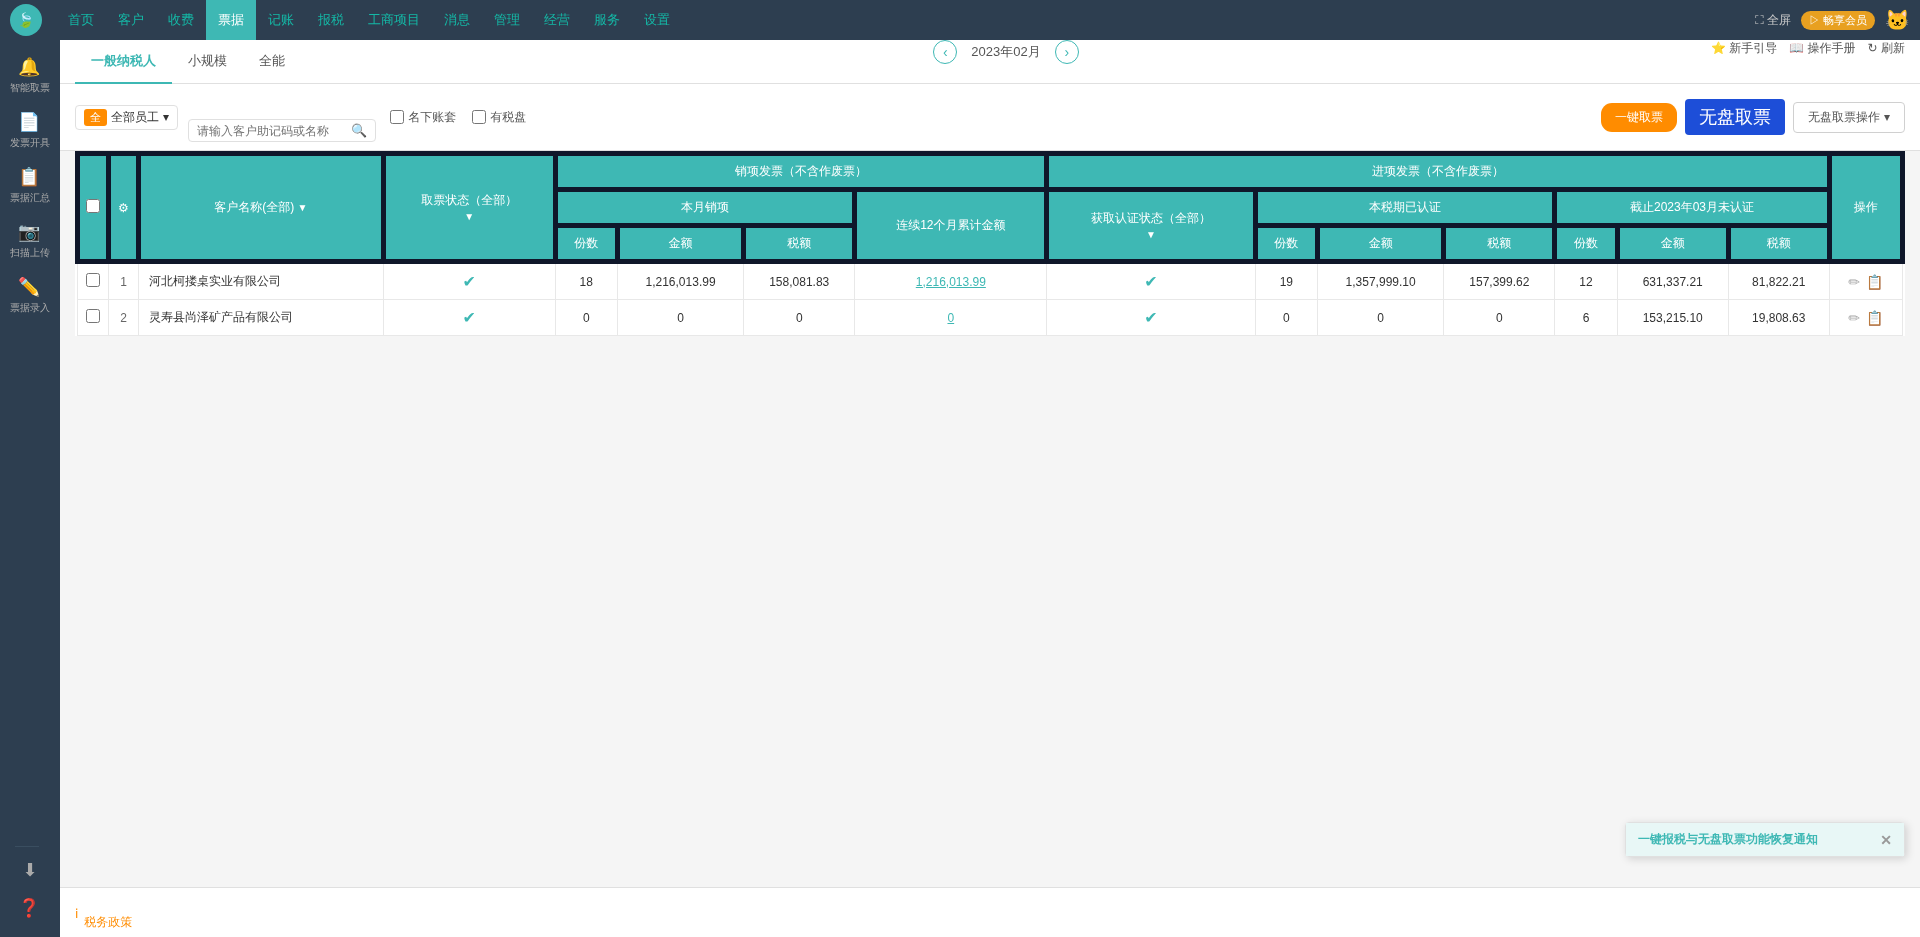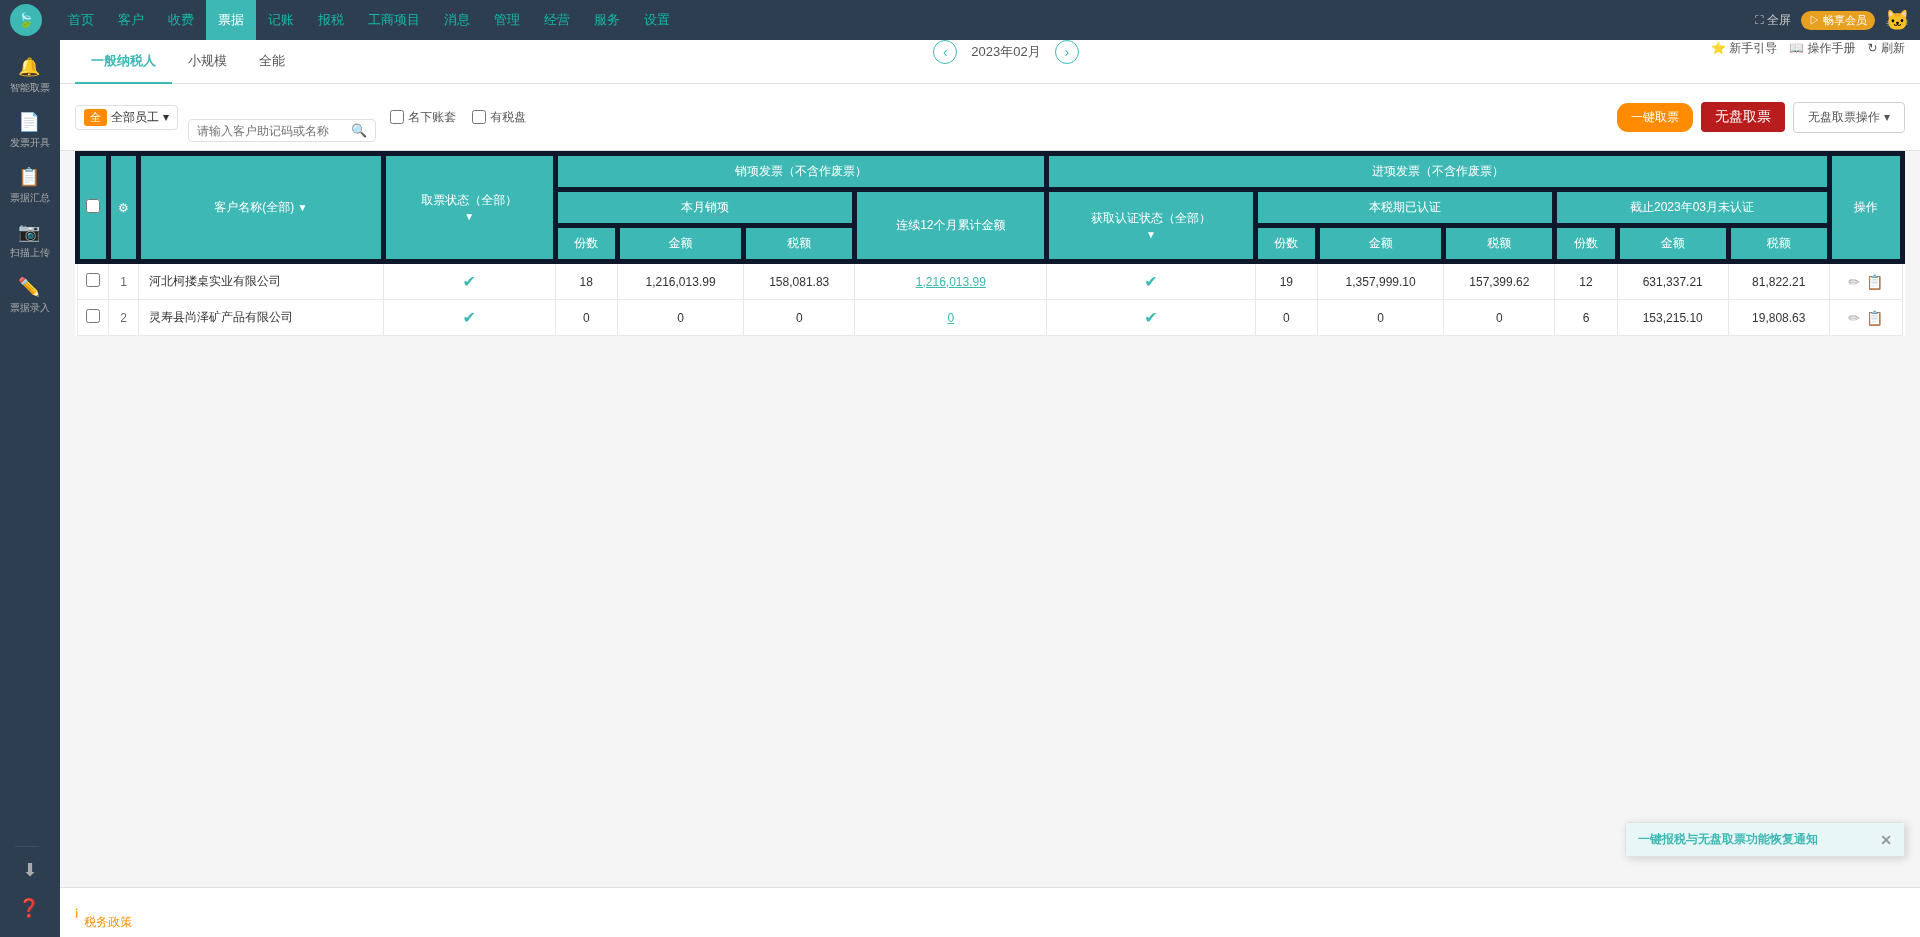--- a/index.html
+++ b/index.html
@@ -81,21 +81,21 @@
       border: 1px solid #e0e0e0; border-radius: 4px; padding: 3px 8px;
       background: #fff; gap: 4px; margin-top: 27px;
     }
     .search-box input {
       border: none; outline: none; font-size: 12px; width: 150px; color: #999;
     }
     .checkbox-group { display: flex; align-items: center; gap: 16px; margin-left: 4px; }
     .checkbox-item { display: flex; align-items: center; gap: 4px; font-size: 12px; color: #555; cursor: pointer; }
     .toolbar-right { margin-left: auto; display: flex; align-items: center; gap: 8px; }
     .btn-primary { background: #ff8c00; color: #fff; border: none; padding: 6px 14px; border-radius: 11px; cursor: pointer; font-size: 12px; }
-    .btn-teal { background: #b91c1c; color: #fff; border: none; padding: 6px 14px; border-radius: 4px; cursor: pointer; font-size: 14px; }
+    .btn-teal { background: #1d4ed8; color: #fff; border: none; padding: 6px 14px; border-radius: 4px; cursor: pointer; font-size: 18px; }
     .btn-outline { background: #fff; color: #555; border: 1px solid #d0d0d0; padding: 6px 14px; border-radius: 4px; cursor: pointer; font-size: 12px; display: flex; align-items: center; gap: 4px; }
 
     
     .table-area { flex: 1; overflow: auto; padding: 0 15px 15px; }
     table { width: 100%; border-collapse: collapse; background: #fff; }
     thead tr th {
       background: #3eb8b4; color: #fff; text-align: center;
       padding: 7px 6px; font-size: 12px; font-weight: normal;
       border: 5px solid #0f172a; white-space: nowrap;
     }

